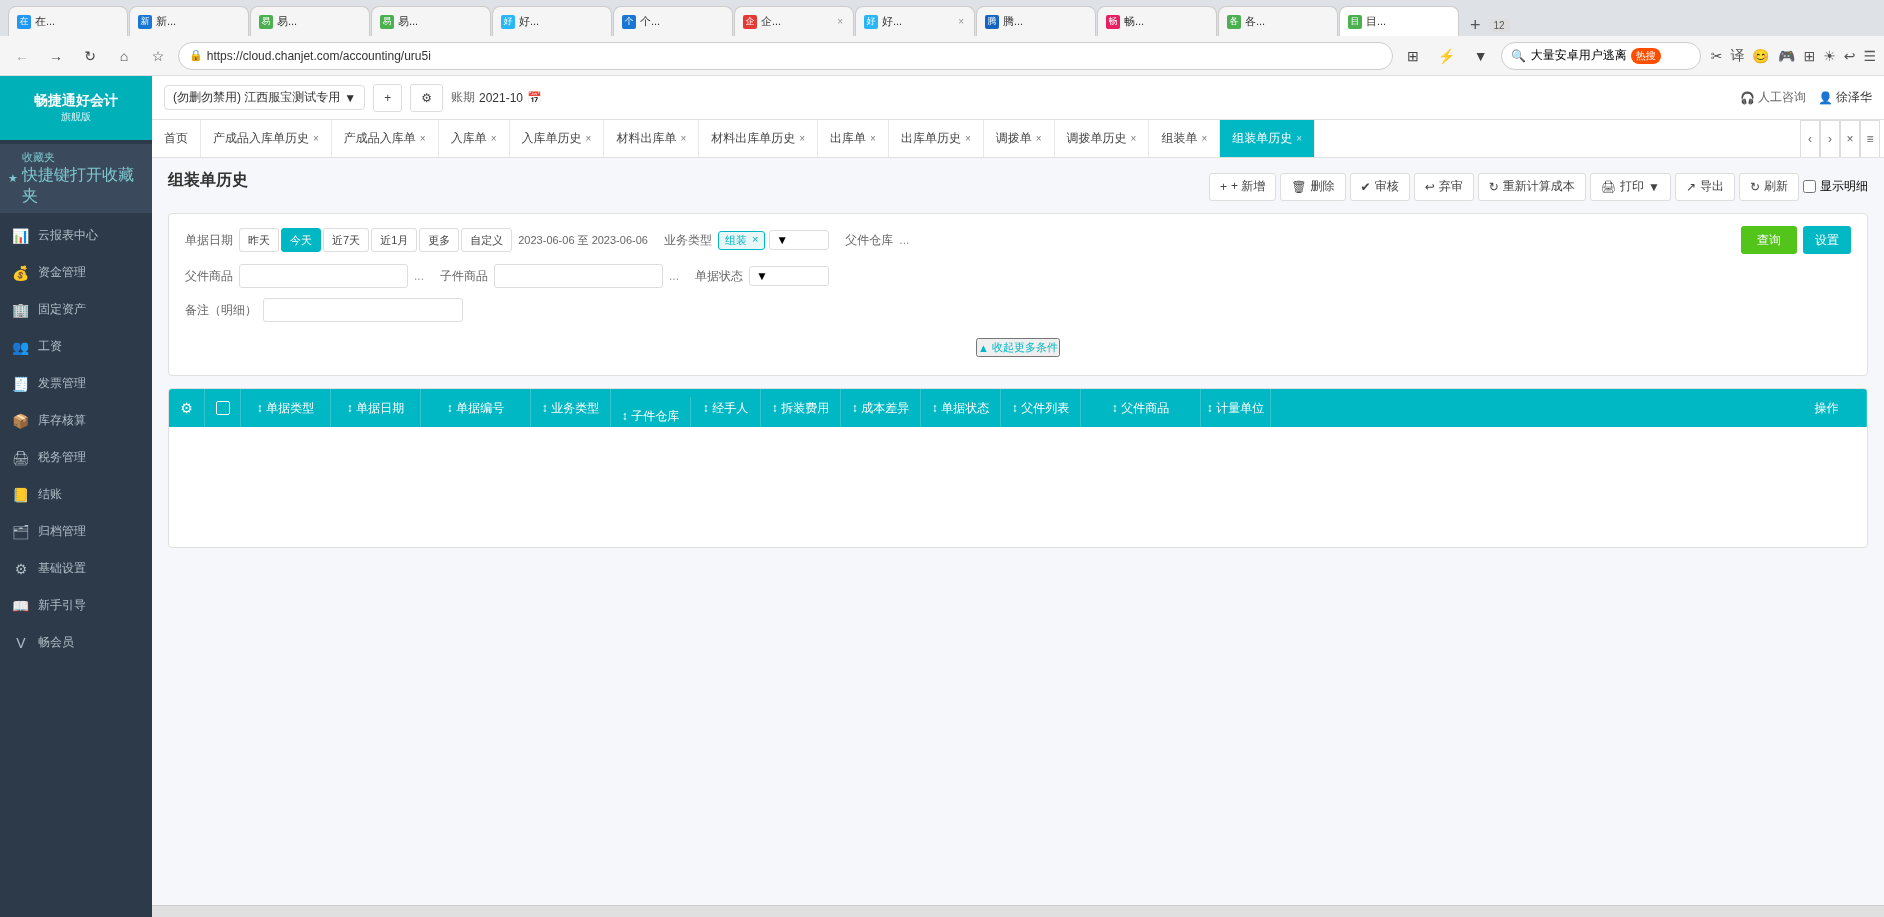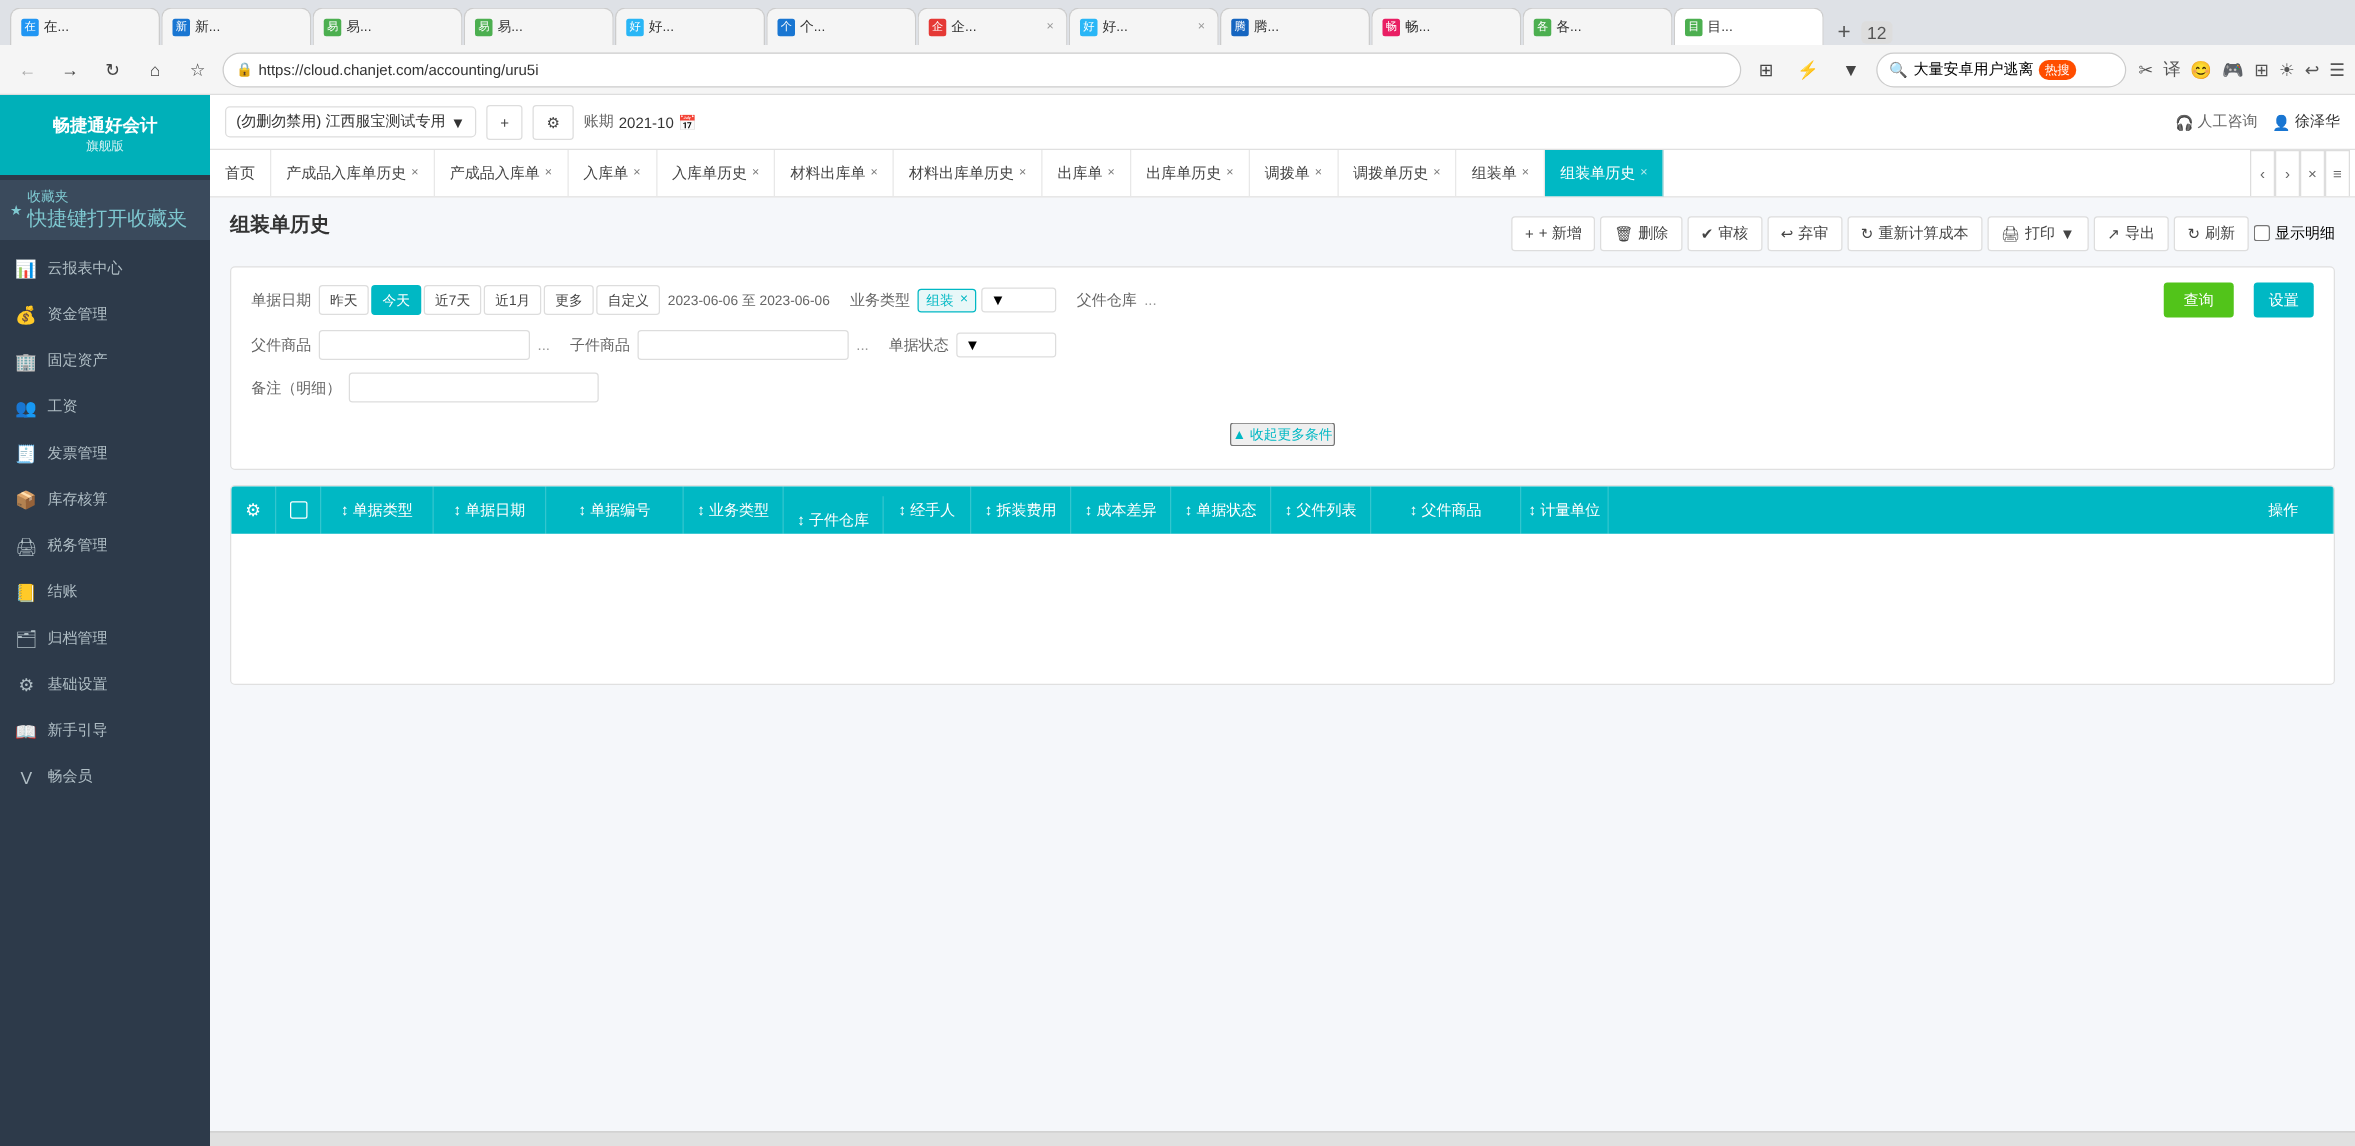--- a/index.html
+++ b/index.html
@@ -25,21 +25,21 @@
     .url-lock { color: #4a4; margin-right: 4px; font-size: 11px; }
     .search-box { height: 28px; background: #fff; border-radius: 14px; border: 1px solid #ccc; padding: 0 10px; font-size: 12px; display: flex; align-items: center; gap: 4px; min-width: 200px; }
     .hot-tag { background: #ff4d00; color: #fff; border-radius: 10px; font-size: 10px; padding: 1px 5px; }
     .toolbar-icons { display: flex; align-items: center; gap: 8px; margin-left: 4px; }
     .toolbar-icon { color: #555; font-size: 14px; cursor: pointer; }
 
     
     .main-area { display: flex; flex: 1; background: #fff; }
 
     
-    .sidebar { width: 168px; background: #2d3a4a; flex-shrink: 0; display: flex; flex-direction: column; }
+    .sidebar { width: 152px; background: #2d3a4a; flex-shrink: 0; display: flex; flex-direction: column; }
     .sidebar-logo { height: 64px; background: #00b0b9; display: flex; align-items: center; justify-content: center; flex-direction: column; padding: 8px; }
     .logo-text { color: #fff; font-size: 14px; font-weight: bold; }
     .logo-sub { color: rgba(255,255,255,0.8); font-size: 10px; }
     .sidebar-favorites { background: #3a4a5c; margin: 4px 0; padding: 6px 8px; color: #7ec8d0; font-size: 11px; cursor: pointer; display: flex; align-items: center; gap: 4px; }
     .sidebar-nav { flex: 1; overflow-y: auto; }
     .sidebar-item { display: flex; align-items: center; padding: 10px 12px; color: #b0bec5; font-size: 12px; cursor: pointer; gap: 8px; }
     .sidebar-item-icon { font-size: 14px; width: 18px; text-align: center; }
 
     
     .content { flex: 1; display: flex; flex-direction: column; background: #f5f7fa; }
@@ -73,21 +73,21 @@
     .filter-label { color: #666; white-space: nowrap; }
     .filter-date-btns { display: flex; gap: 2px; }
     .filter-date-btn { height: 24px; padding: 0 8px; border: 1px solid #ddd; border-radius: 3px; background: #fff; font-size: 11px; color: #444; cursor: pointer; }
     .filter-date-btn.active { background: #00b8c4; color: #fff; border-color: #00b8c4; }
     .filter-date-range { font-size: 11px; color: #666; }
     .filter-tag { display: flex; align-items: flex-start; gap: 3px; background: #e8f7f8; border: 1px solid #00b8c4; border-radius: 3px; padding: 1px 6px; font-size: 11px; color: #00b8c4; }
     .filter-tag-x { cursor: pointer; color: #00b8c4; margin-left: 2px; }
     .filter-dropdown { display: flex; align-items: center; gap: 4px; border: 1px solid #ddd; border-radius: 3px; padding: 2px 6px; background: #fff; font-size: 12px; cursor: pointer; min-width: 60px; }
     .filter-input { border: 1px solid #ddd; border-radius: 3px; padding: 2px 6px; font-size: 12px; height: 24px; min-width: 120px; }
     .filter-dots { color: #999; cursor: pointer; }
-    .filter-actions { margin-left: auto; display: flex; gap: 16px; }
+    .filter-actions { margin-left: auto; display: flex; gap: 6px; }
     .btn-query { height: 28px; padding: 0 16px; background: #52c41a; color: #fff; border: none; border-radius: 3px; font-size: 12px; cursor: pointer; }
     .btn-settings { height: 28px; padding: 0 12px; background: #00b8c4; color: #fff; border: none; border-radius: 3px; font-size: 12px; cursor: pointer; }
     .collapse-row { display: flex; justify-content: center; padding: 6px 0; }
     .collapse-btn { color: #00b8c4; font-size: 11px; cursor: pointer; display: flex; align-items: center; gap: 3px; }
 
     
     .table-section { background: #fff; border: 1px solid #e0e0e0; border-radius: 4px; overflow: hidden; }
     .table-header { height: 38px; background: #00b8c4; display: flex; align-items: center; }
     .table-header-cell { display: flex; align-items: center; justify-content: center; color: #fff; font-size: 12px; padding: 0 6px; border-right: 1px solid rgba(255,255,255,0.2); height: 100%; white-space: nowrap; overflow: hidden; }
     .table-settings-cell { width: 36px; flex-shrink: 0; justify-content: center; }
@@ -156,21 +156,21 @@
     <div class="tab">
       <span class="tab-favicon" style="background:#4CAF50; color:#fff; font-size:9px; display:flex;align-items:center;justify-content:center;">各</span>
       <span>各...</span>
     </div>
     <div class="tab active">
       <span class="tab-favicon" style="background:#4CAF50; color:#fff; font-size:9px; display:flex;align-items:center;justify-content:center;">目</span>
       <span>目...</span>
     </div>
     <div class="tab-actions">
       <span style="cursor:pointer;color:#555;font-size:18px;padding:0 4px;">+</span>
-      <span style="background:#ddd;border-radius:4px;font-size:14px;padding:1px 5px;">12</span>
+      <span style="background:#ddd;border-radius:4px;font-size:10px;padding:1px 5px;">12</span>
     </div>
   </div>
 
   <div class="address-bar">
     <div class="nav-btn disabled">←</div>
     <div class="nav-btn">→</div>
     <div class="nav-btn">↻</div>
     <div class="nav-btn">⌂</div>
     <div class="nav-btn">☆</div>
     <div class="url-bar">

